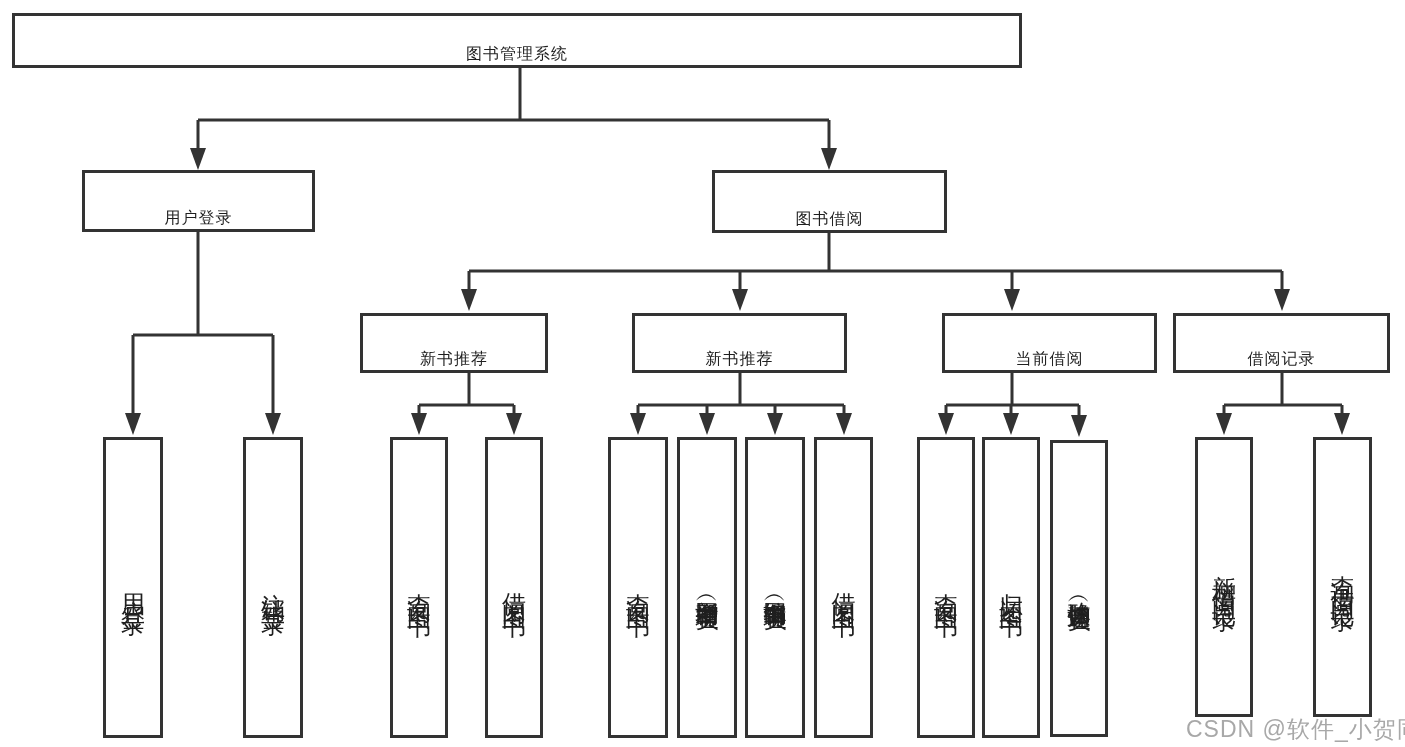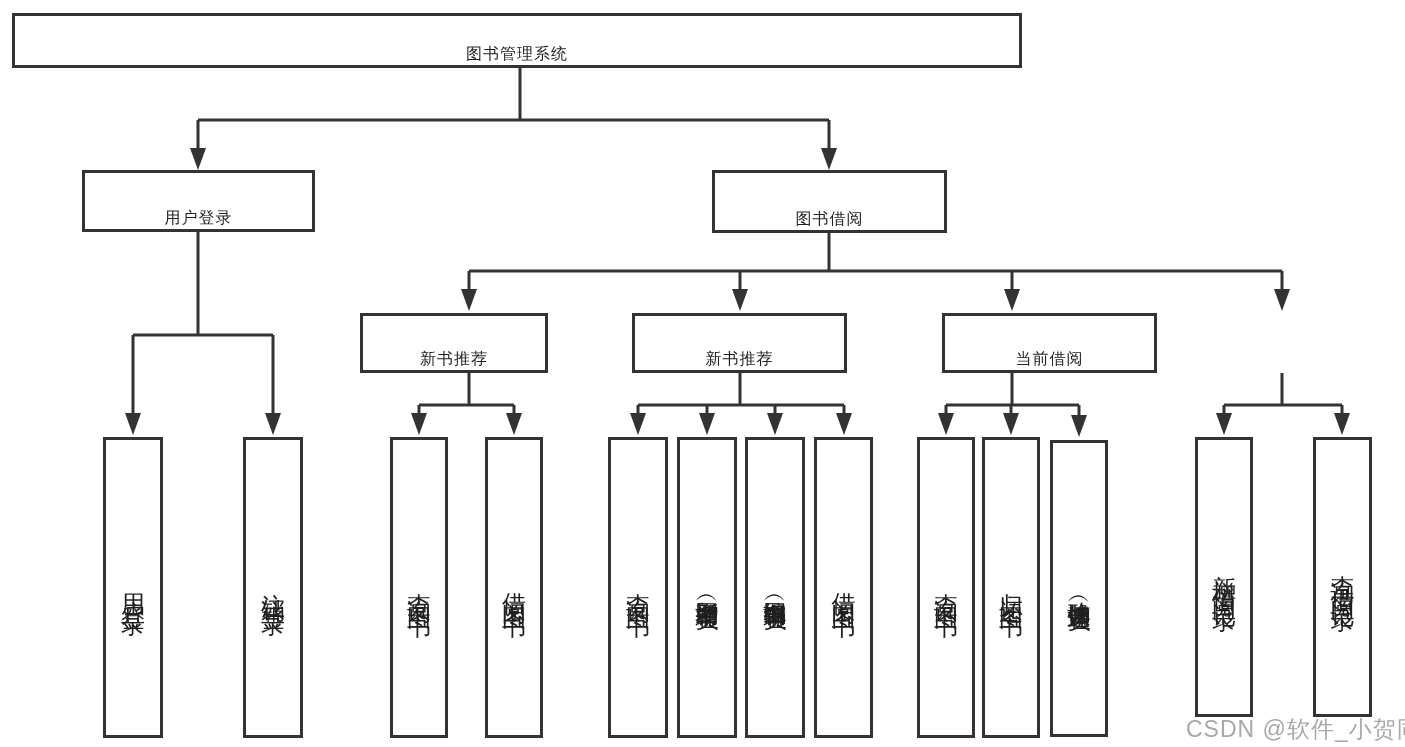--- a/index.html
+++ b/index.html
@@ -88,20 +88,23 @@
 
   <div class="node" style="left:360px;top:313px;width:188px;height:60px;">
     <span>新书推荐</span>
   </div>
   <div class="node" style="left:632px;top:313px;width:215px;height:60px;">
     <span>新书推荐</span>
   </div>
   <div class="node" style="left:905px;top:313px;width:215px;height:60px;margin-left:37px;">
     <span>当前借阅</span>
   </div>
+  <div class="node" style="left:1173px;top:313px;width:217px;height:60px;">
+    <span>借阅记录</span>
+  </div>
 
   <div class="leaf" style="left:103px;width:60px;">
     <span>用户登录</span>
   </div>
   <div class="leaf" style="left:243px;width:60px;">
     <span>注销登录</span>
   </div>
 
   <div class="leaf" style="left:390px;width:58px;">
     <span>查询图书</span>

